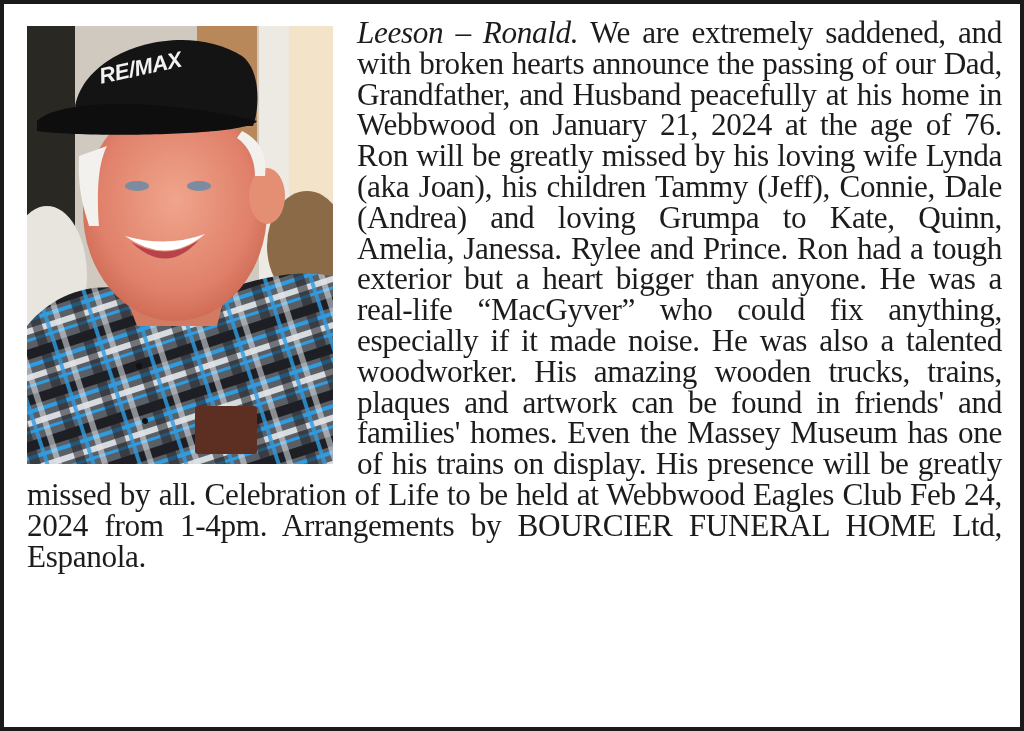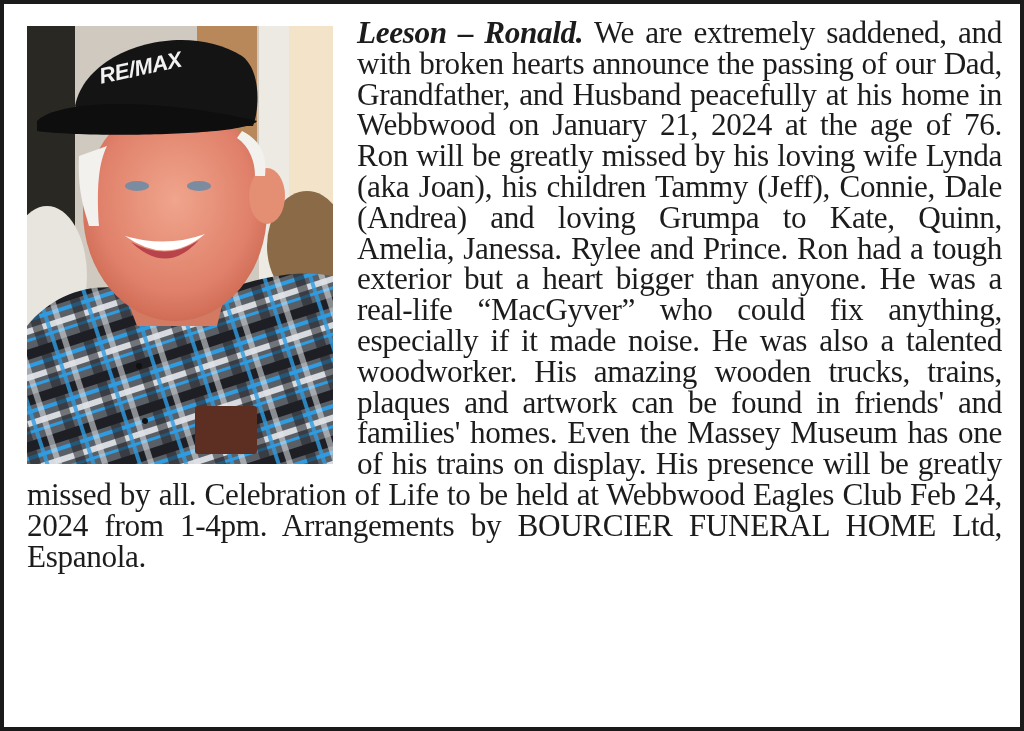--- a/index.html
+++ b/index.html
@@ -24,21 +24,21 @@
   }
   .photo {
     float: left;
     width: 306px; height: 438px;
     margin: 8px 24px 6px 0;
     position: relative;
     overflow: hidden;
     background: #d9d4cc;
   }
   .photo svg { display: block; }
-  .name { font-weight: bold; font-style: italic; }
+  .name { font-weight: normal; font-style: italic; }
 </style>
 </head>
 <body>
 
 <div class="frame">
   <div class="content">
     <div class="photo">
       <svg width="306" height="438" viewBox="0 0 306 438" xmlns="http://www.w3.org/2000/svg">
         <defs>
           <pattern id="plaid" width="44" height="44" patternUnits="userSpaceOnUse" patternTransform="rotate(-18)">

